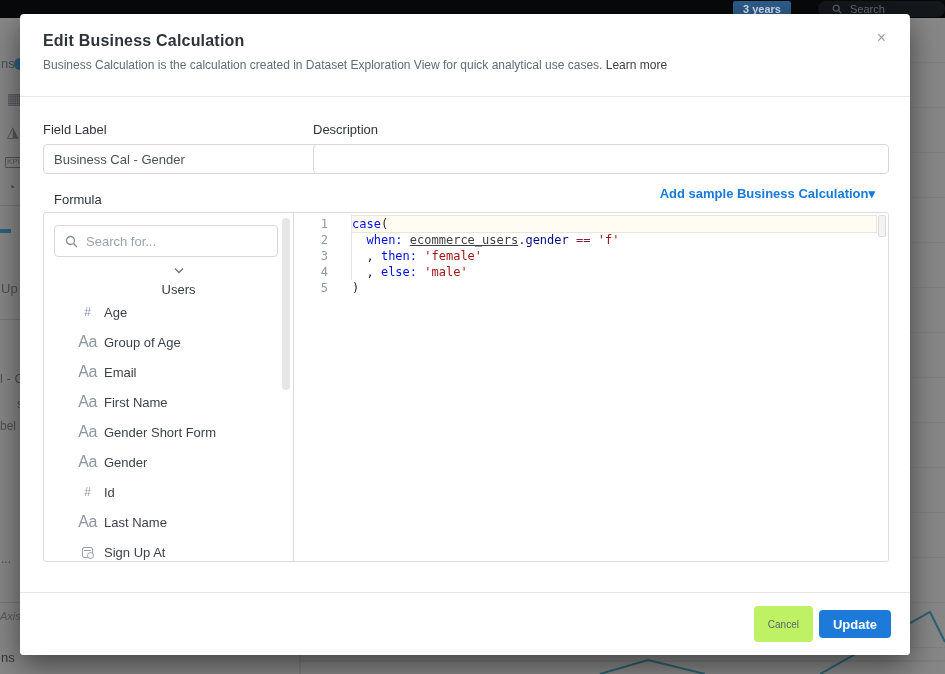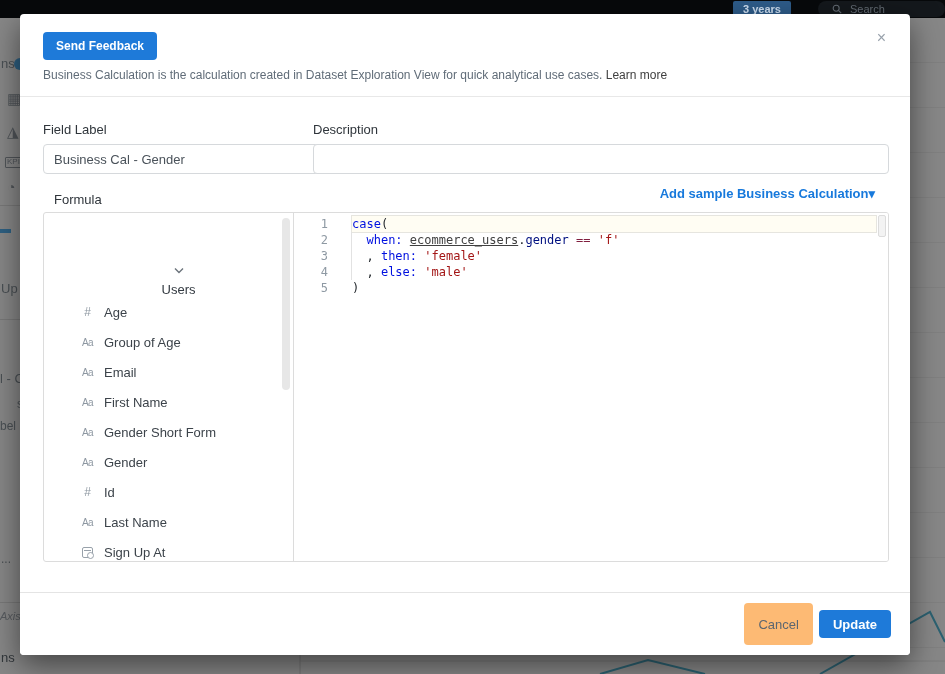--- a/index.html
+++ b/index.html
@@ -53,21 +53,21 @@
   .fsearch { position:absolute; left:10px; top:12px; width:224px; height:32px; border:1px solid #d6d9dc;
              border-radius:4px; display:flex; align-items:center; padding-left:10px; gap:8px; }
   .fsearch .ph { font-size:13px; color:#9aa3ac; }
   .tree { position:absolute; left:0; top:54px; width:100%; }
   .tree-group { display:flex; align-items:center; height:30px; padding-left:20px; gap:8px;
                 font-size:13px; color:#333a41; cursor:pointer;flex-direction:column; }
   .tree-item { display:flex; align-items:center; height:30px; padding-left:35px; gap:8px;
                font-size:13px; color:#3c434a; cursor:pointer; }
   .ti { width:17px; flex:none; color:#8d97a1; display:inline-flex; justify-content:center; align-items:center; }
   .ti-number { font-size:12px; }
-  .ti-text { font-size:10px; letter-spacing:-.5px; }
+  .ti-text { font-size:16px; letter-spacing:-.5px; }
   .calbox { position:relative; width:11px; height:11px; border:1px solid #98a1aa; border-radius:2px; }
   .calbox::before { content:""; position:absolute; left:1px; right:1px; top:2px; height:1px; background:#98a1aa; }
   .calbox::after { content:""; position:absolute; right:-2px; bottom:-2px; width:5px; height:5px;
                    border:1px solid #98a1aa; border-radius:50%; background:#fff; }
   .vscroll { position:absolute; right:3px; top:5px; width:8px; height:172px; background:#e7e7e7; border-radius:4px; }
 
   
   .editor { position:relative; flex:1; background:#fff; font-family:"DejaVu Sans Mono", monospace;
             font-size:12px; overflow:hidden; }
   .lines { padding:3px 12px 0 0; }
@@ -82,22 +82,22 @@
   .tk-str { color:#a31515; }
   .tk-plain{ color:#24292e; }
   .indent-guide { position:absolute; left:57px; top:19px; width:1px; height:48px; background:#e2e2e2; }
   .escroll { position:absolute; right:2px; top:2px; width:8px; height:22px; background:#f3f3f3;
              border:1px solid #dcdcdc; border-radius:2px; }
 
   
   .m-footer { position:absolute; left:0; bottom:0; width:100%; height:63px; border-top:1px solid #e4e4e4;
               display:flex; align-items:center; justify-content:flex-end; gap:6px; padding-right:19px;
               background:#fff; border-radius:0 0 4px 4px; }
-  .btn-gray { height:42px; padding:0 14px; border:none; border-radius:4px; background:#fdba74;
-              color:#5c6670; font-size:13px; font-family:"Liberation Sans",sans-serif; cursor:pointer; }
+  .btn-gray { height:36px; padding:0 14px; border:none; border-radius:4px; background:#bef264;
+              color:#5c6670; font-size:10px; font-family:"Liberation Sans",sans-serif; cursor:pointer; }
   .btn-primary { height:28px; padding:0 14px; border:none; border-radius:4px; background:#1e7ad9;
               color:#fff; font-size:13px; font-weight:bold; font-family:"Liberation Sans",sans-serif; cursor:pointer; }
 </style>
 </head>
 <body>
 
 <div class="stage">
 
   <div class="bg">
     <div id="bg-fragments">
@@ -138,40 +138,47 @@
       <span>Search</span>
     </div>
   </div>
 
   <div class="overlay"></div>
 
   <div class="modal">
 
     <div class="m-header">
       <div class="title-row">
-        <button class="btn-blue">Send Feedback</button>
+        <span class="m-title">Edit Business Calculation</span>
       </div>
       <span class="m-close">×</span>
       <div class="m-sub">
         <span>Business Calculation is the calculation created in Dataset Exploration View for quick analytical use cases.</span>
         <span class="link">Learn more</span>
       </div>
     </div>
 
     <span class="f-label" style="left:23px; top:108px;">Field Label</span>
     <input class="t-input" style="left: 23px; top: 130px; width: 299px;" value="Business Cal - Gender">
 
     <span class="f-label" style="left:293px; top:108px;">Description</span>
     <input class="t-input" style="left: 293px; top: 130px; width: 576px;" value="">
 
     <span class="f-label" style="left:34px; top:178px;">Formula</span>
     <span class="add-sample"><span>Add sample Business Calculation</span><span>▾</span></span>
 
     <div class="fbox">
       <div class="fpanel">
+        <div class="fsearch">
+          <svg width="13" height="13" viewBox="0 0 13 13">
+            <circle cx="5.5" cy="5.5" r="4" fill="none" stroke="#868f98" stroke-width="1.3"></circle>
+            <line x1="8.7" y1="8.7" x2="12" y2="12" stroke="#868f98" stroke-width="1.3"></line>
+          </svg>
+          <span class="ph">Search for...</span>
+        </div>
         <div class="tree">
           <div class="tree-group">
             <svg width="10" height="7" viewBox="0 0 10 7">
               <polyline points="1,1.5 5,5.5 9,1.5" fill="none" stroke="#6b737b" stroke-width="1.4"></polyline>
             </svg>
             <span>Users</span>
           </div>
           <div>
   <div class="tree-item">
     <span class="ti ti-number">#</span>

